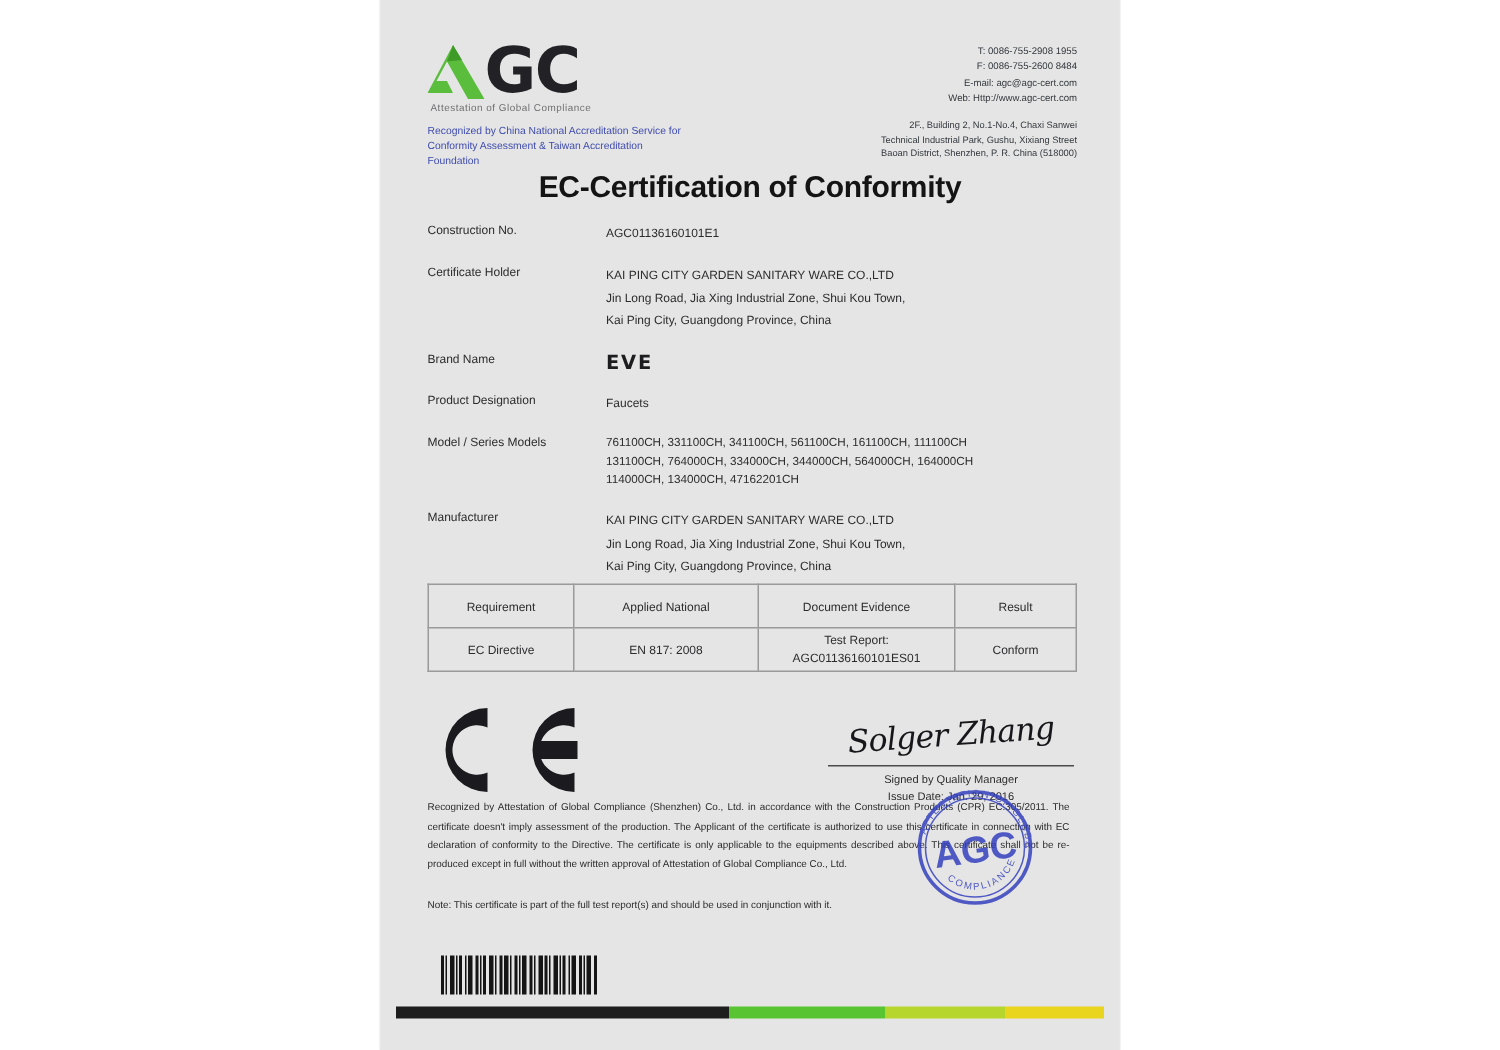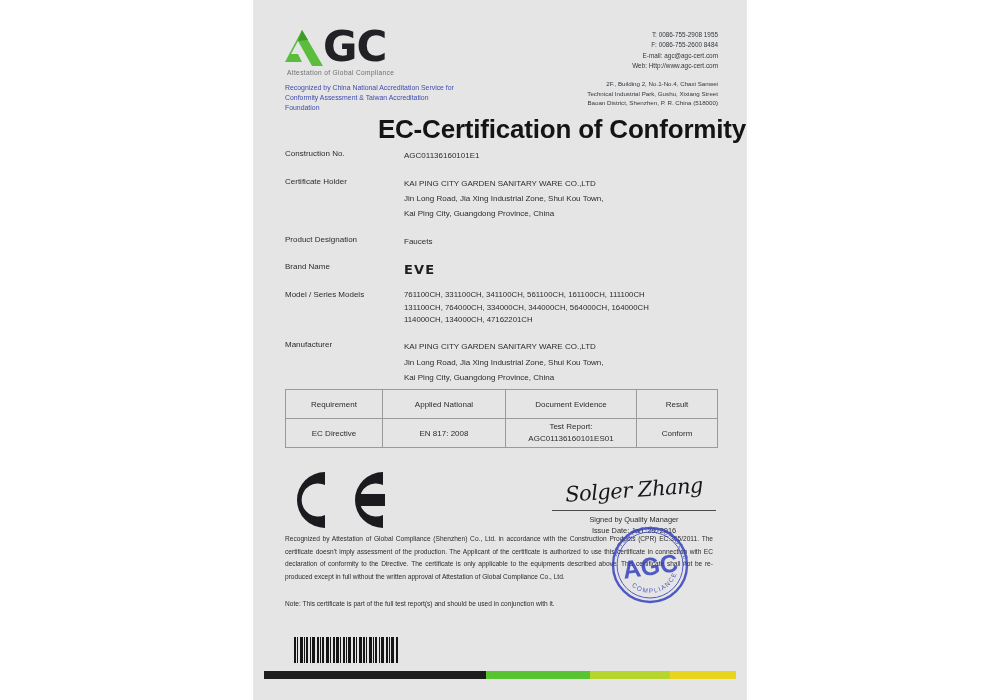--- a/index.html
+++ b/index.html
@@ -94,22 +94,22 @@
     color: #33383d;
     width: 200px;
   }
 
   
   .cert-title {
     position: absolute;
     left: 0;
     top: 114px;
     width: 492px;
-    text-align: right;
-    font-size: 26px;
+    text-align: center;
+    font-size: 20px;
     font-weight: 700;
     color: #141414;
     letter-spacing: -0.2px;
   }
 
   
   .fields {
     position: absolute;
     left: 31px;
     top: 148px;
@@ -309,27 +309,27 @@
       <div class="frow">
         <div class="flabel">Certificate Holder</div>
         <div class="fvalue">
           <span class="sub">KAI PING CITY GARDEN SANITARY WARE CO.,LTD</span>
           <span class="sub">Jin Long Road, Jia Xing Industrial Zone, Shui Kou Town,</span>
           <span class="sub">Kai Ping City, Guangdong Province, China</span>
         </div>
       </div>
 
       <div class="frow">
+        <div class="flabel">Brand Name</div>
+        <div class="brandmark">EVE</div>
+      </div>
+
+      <div class="frow">
         <div class="flabel">Product Designation</div>
         <div class="fvalue">Faucets</div>
-      </div>
-
-      <div class="frow">
-        <div class="flabel">Brand Name</div>
-        <div class="brandmark">EVE</div>
       </div>
 
       <div class="frow">
         <div class="flabel">Model / Series Models</div>
         <div class="fvalue models">
           <span>761100CH, 331100CH, 341100CH, 561100CH, 161100CH, 111100CH</span>
           <span>131100CH, 764000CH, 334000CH, 344000CH, 564000CH, 164000CH</span>
           <span>114000CH, 134000CH, 47162201CH</span>
         </div>
       </div>

